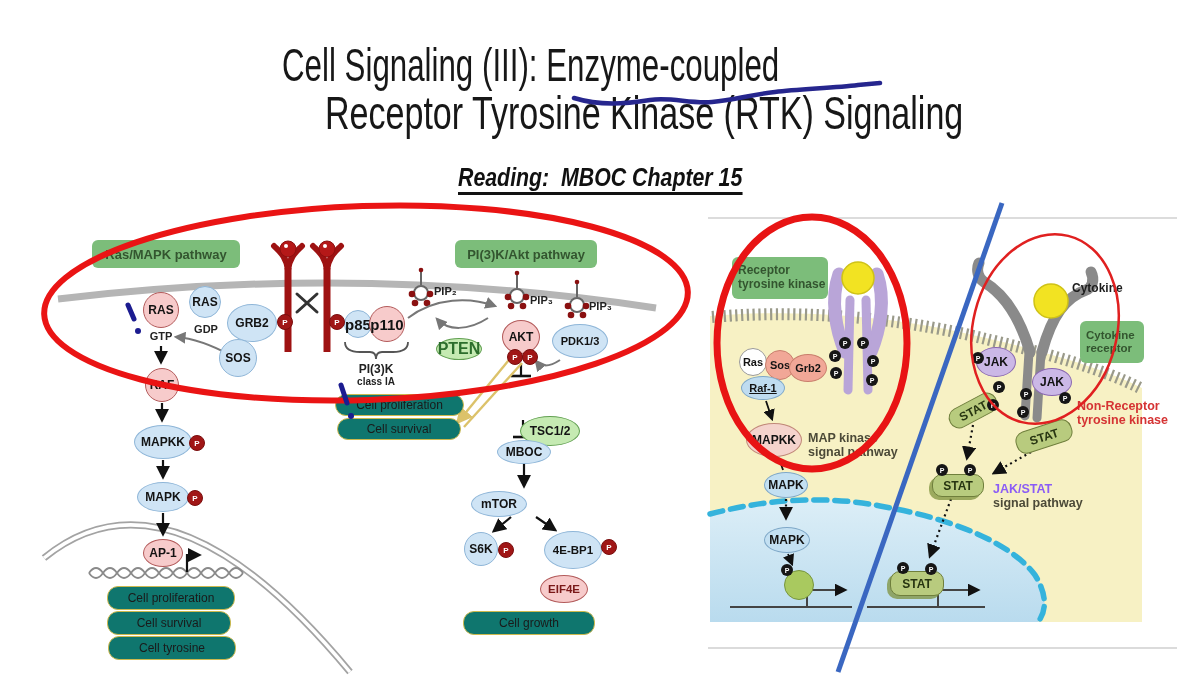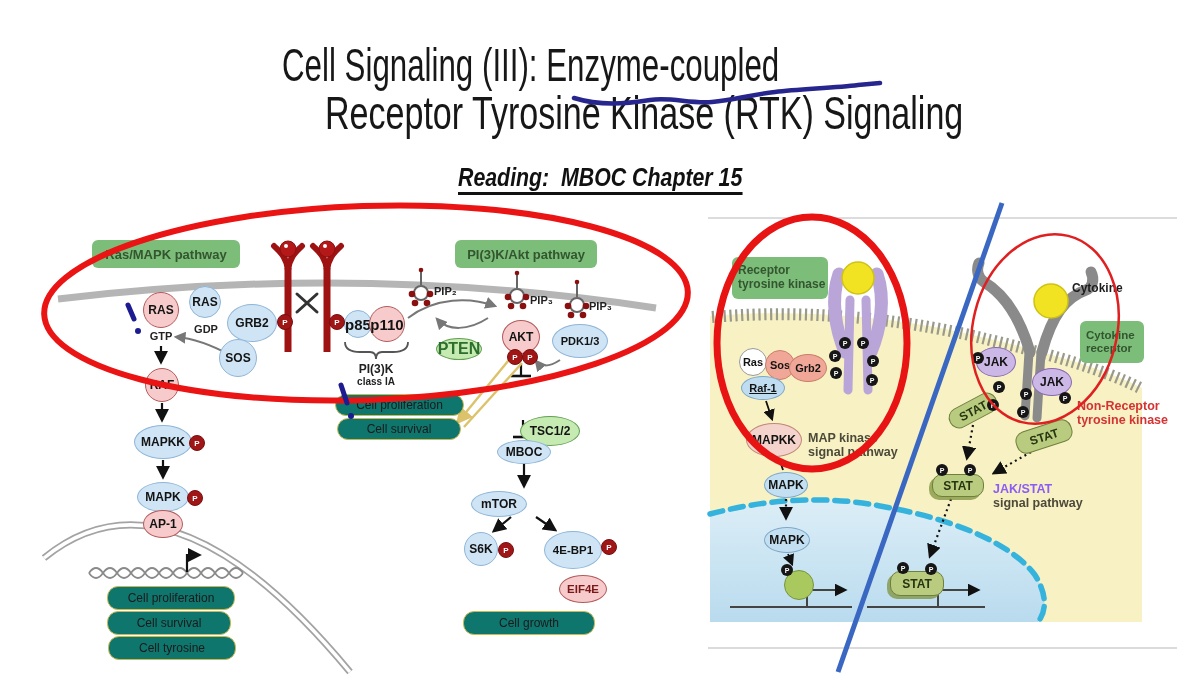--- a/index.html
+++ b/index.html
@@ -210,27 +210,27 @@
   <div class="t" style="left:346px;top:376px;width:60px;text-align:center;font-size:10px;">class IA</div>
   <div class="t" style="left:434px;top:285px;font-size:11px;">PIP₂</div>
   <div class="t" style="left:530px;top:294px;font-size:11px;">PIP₃</div>
   <div class="t" style="left:589px;top:300px;font-size:11px;">PIP₃</div>
   <div class="nd grn" style="left:436px;top:338px;width:46px;height:22px;font-size:16px;color:#2c6e2c;">PTEN</div>
   <div class="nd pink" style="left:502px;top:320px;width:38px;height:34px;">AKT</div>
   <div class="nd blue" style="left:552px;top:324px;width:56px;height:34px;font-size:11px;">PDK1/3</div>
   <div class="nd pink" style="left:145px;top:368px;width:34px;height:34px;">RAF</div>
   <div class="nd blue" style="left:134px;top:425px;width:58px;height:34px;">MAPKK</div>
   <div class="nd blue" style="left:137px;top:482px;width:52px;height:30px;">MAPK</div>
-  <div class="nd pink" style="left:143px;top:510px;width:40px;height:28px;">AP-1</div>
+  <div class="nd pink" style="left:143px;top:539px;width:40px;height:28px;">AP-1</div>
   <div class="nd grn" style="left:520px;top:389px;width:60px;height:30px;margin-top:27px;">TSC1/2</div>
   <div class="nd blue" style="left:497px;top:440px;width:54px;height:24px;">MBOC</div>
   <div class="nd blue" style="left:471px;top:491px;width:56px;height:26px;">mTOR</div>
   <div class="nd blue" style="left:464px;top:532px;width:34px;height:34px;">S6K</div>
   <div class="nd blue" style="left:544px;top:531px;width:58px;height:38px;font-size:11.5px;">4E-BP1</div>
-  <div class="nd pink" style="left:559px;top:575px;width:48px;height:28px;color:#7a1818;font-size:11.5px;">EIF4E</div>
+  <div class="nd pink" style="left:540px;top:575px;width:48px;height:28px;color:#7a1818;font-size:11.5px;">EIF4E</div>
 
   <div class="pill" style="left:335px;top:394px;width:127px;height:20px;">Cell proliferation</div>
   <div class="pill" style="left:337px;top:418px;width:122px;height:20px;">Cell survival</div>
   <div class="pill" style="left:463px;top:611px;width:130px;height:22px;">Cell growth</div>
   <div class="pill" style="left:107px;top:586px;width:126px;height:22px;">Cell proliferation</div>
   <div class="pill" style="left:107px;top:611px;width:122px;height:22px;">Cell survival</div>
   <div class="pill" style="left:108px;top:636px;width:126px;height:22px;">Cell tyrosine</div>
 
   <span class="pr" style="left:277px;top:314px;">P</span>
   <span class="pr" style="left:329px;top:314px;">P</span>

